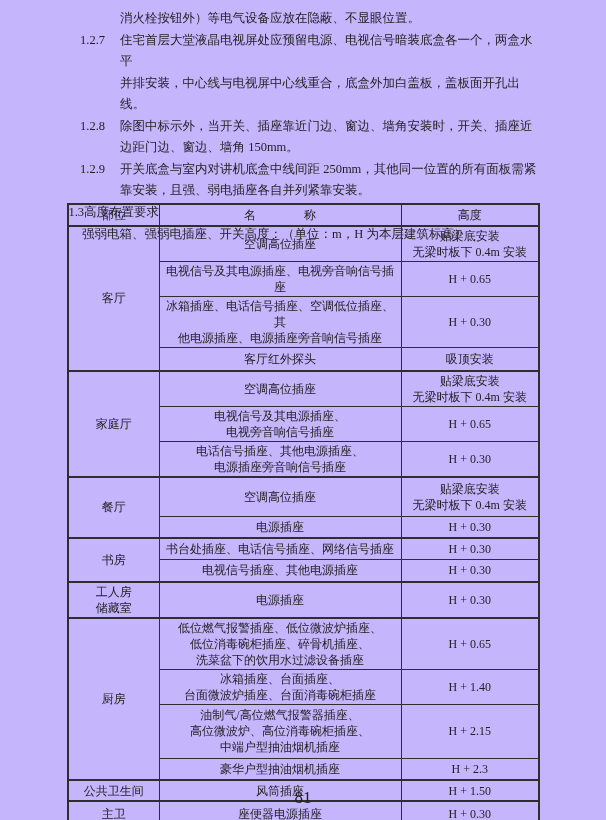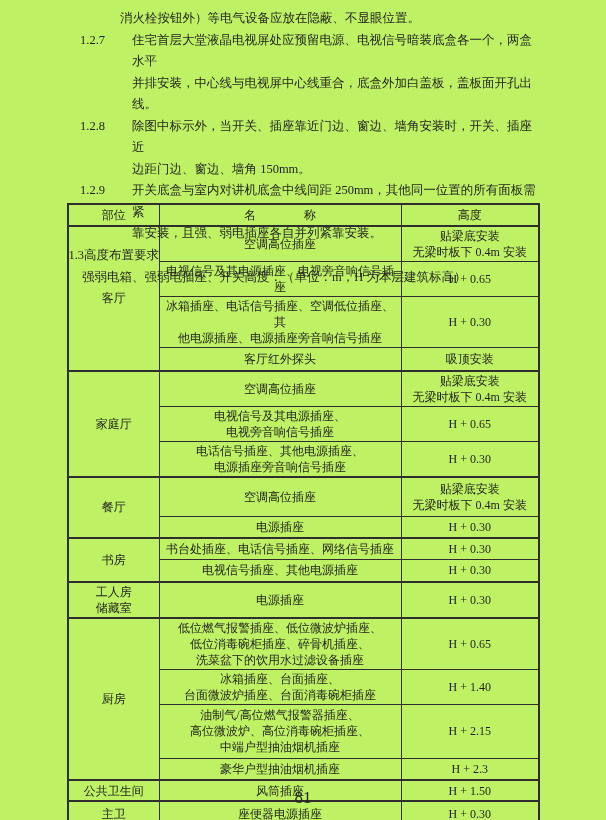--- a/index.html
+++ b/index.html
@@ -1,29 +1,29 @@
 <!DOCTYPE html>
 <html><head>
 <meta charset="utf-8">
 <style>
   html,body { margin:0; padding:0; background:#ffffff; }
   .doc {
     position:relative;
     width:606px; height:820px;
-    background:#bef264;
+    background:#c4b5fd;
     font-family:"Liberation Serif","DejaVu Serif",serif;
     color:#1f1f1f;
     overflow:hidden;
   }
   .textblock {
     position:absolute; left:62px; top:8px; width:482px;
     font-size:12.5px; line-height:21.5px;
   }
   .cont-line { margin-left:58px; white-space:pre-line; }
-  .num-item { display:flex;gap:12px; }
+  .num-item { display:flex; }
   .num-item .inum { margin-left:18px; width:40px; flex:0 0 40px; }
   .num-item .itext { flex:1; white-space:pre-line; }
   .sec-line { display:flex; }
   .sec-line .snum { width:22px; flex:0 0 22px;text-align:right; }
   .intro-line { margin-left:20px; margin-top:0.5px; }
 
   table.spec {
     position:absolute; left:67px; top:203px;
     width:471px;
     border-collapse:collapse;

